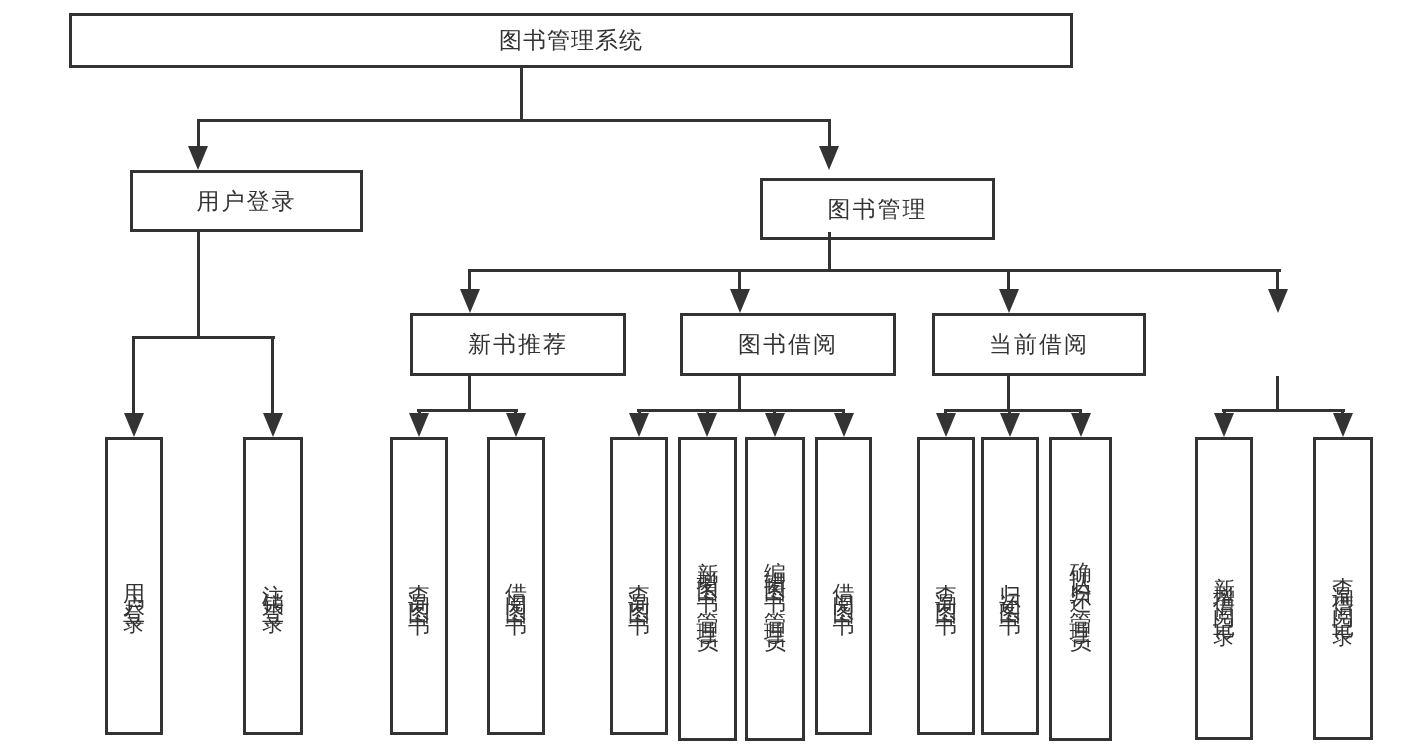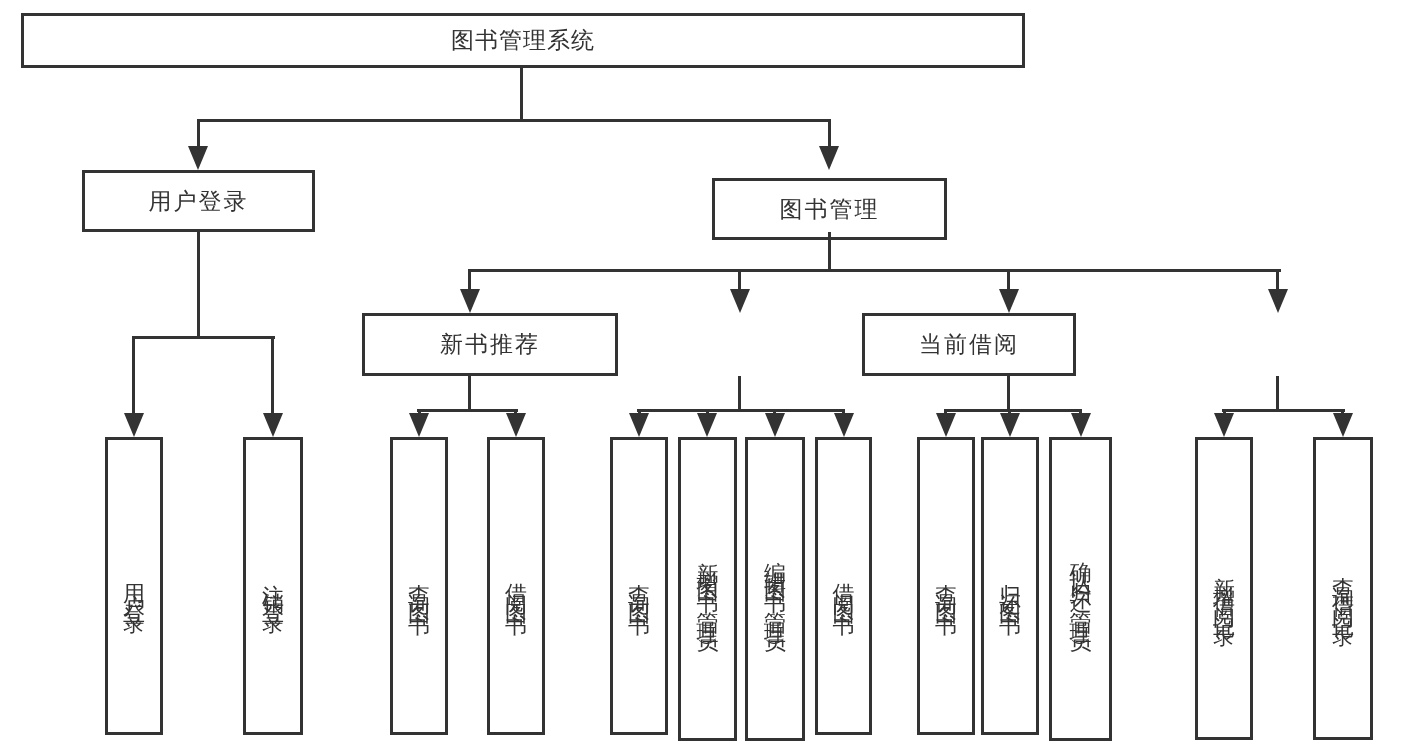--- a/index.html
+++ b/index.html
@@ -11,20 +11,21 @@
   html,body{margin:0;padding:0;background:var(--bg);}
   #canvas{
     position:relative;width:1405px;height:747px;background:var(--bg);
     font-family:"Liberation Sans",sans-serif;overflow:hidden;
   }
   .node{
     position:absolute;border:3px solid var(--line);background:#fff;
     display:flex;align-items:center;justify-content:center;
     box-sizing:border-box;color:var(--text);font-size:23px;letter-spacing:2px;
     white-space:nowrap;
+    margin-left:48px;
   }
   .node.root{letter-spacing:1px;}
   .leaf{
     position:absolute;border:3px solid var(--line);background:#fff;
     display:flex;align-items:center;justify-content:center;
     box-sizing:border-box;color:var(--text);font-size:22px;
   }
   .leaf span{writing-mode:vertical-rl;letter-spacing:10px;line-height:1;}
   .line{position:absolute;background:var(--line);}
   .arrow{
@@ -46,24 +47,27 @@
     <span>图书管理系统</span>
   </div>
 
   <div class="node" style="left:82px;top:170px;width:233px;height:62px">
     <span>用户登录</span>
   </div>
   <div class="node" style="left:712px;top:178px;width:235px;height:62px">
     <span>图书管理</span>
   </div>
 
-  <div class="node" style="left:362px;top:313px;width:256px;height:63px">
+  <div class="node" style="left:362px;top:313px;width:216px;height:63px">
     <span>新书推荐</span>
   </div>
-  <div class="node" style="left:862px;top:313px;width:214px;height:63px">
+  <div class="node" style="left:632px;top:313px;width:216px;height:63px">
+    <span>图书借阅</span>
+  </div>
+  <div class="node" style="left:884px;top:313px;width:214px;height:63px">
     <span>当前借阅</span>
   </div>
 
   <div class="leaf" style="left:105px;top:437px;width:58px;height:298px">
     <span>用户登录</span>
   </div>
   <div class="leaf" style="left:243px;top:437px;width:60px;height:298px">
     <span>注销登录</span>
   </div>
 

